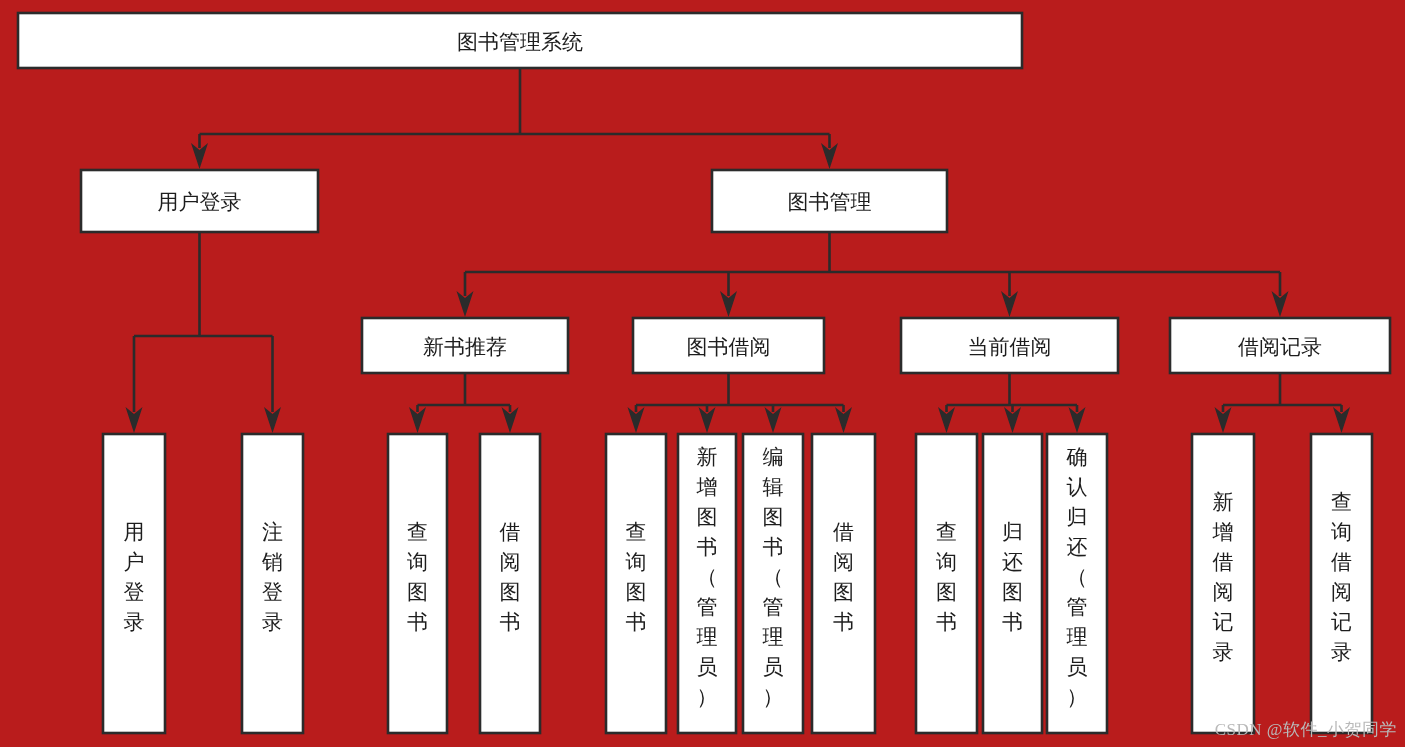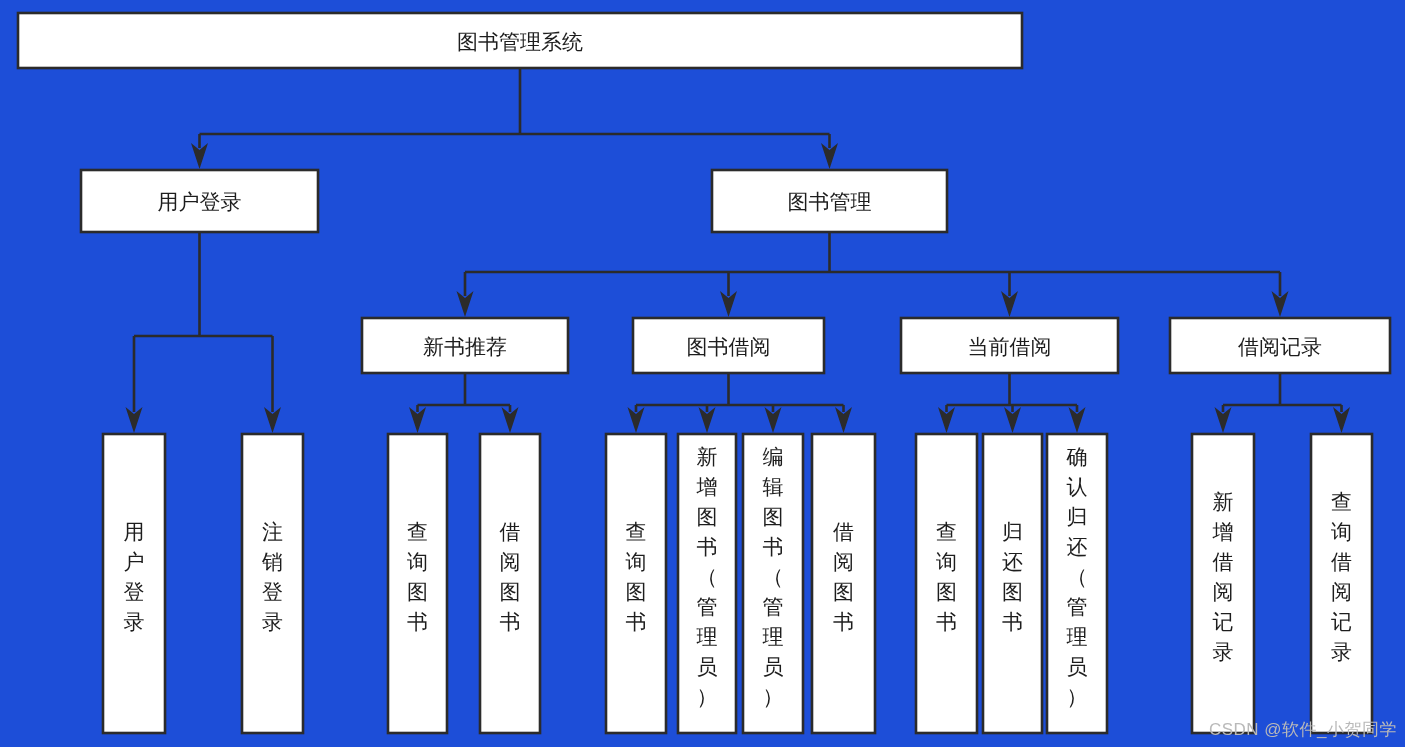--- a/index.html
+++ b/index.html
@@ -10,21 +10,21 @@
   body {
     width: 1405px;
     height: 747px;
     overflow: hidden;
     font-family: "DejaVu Sans", "Liberation Sans", sans-serif;
   }
   #diagram-root {
     position: relative;
     width: 1405px;
     height: 747px;
-    background: #1d4ed8;
+    background: #b91c1c;
   }
   svg#flow-svg {
     position: absolute;
     left: 0;
     top: 0;
     width: 1405px;
     height: 747px;
     display: block;
   }
   .node-box {
@@ -52,21 +52,21 @@
   .node-label-v {
     font-family: "DejaVu Sans", "Liberation Sans", sans-serif;
     font-size: 21px;
     fill: #1d1d1d;
     text-anchor: middle;
   }
   .watermark-text {
     position: absolute;
     right: 8px;
     bottom: 6px;
-    font-family: Liberation Sans, sans-serif;
+    font-family: Liberation Serif, serif;
     font-size: 17px;
     color: #b9b9b9;
     white-space: nowrap;
     letter-spacing: 0.5px;
     pointer-events: none;
     text-align: center;
   }
 </style>
 </head>
 <body>

